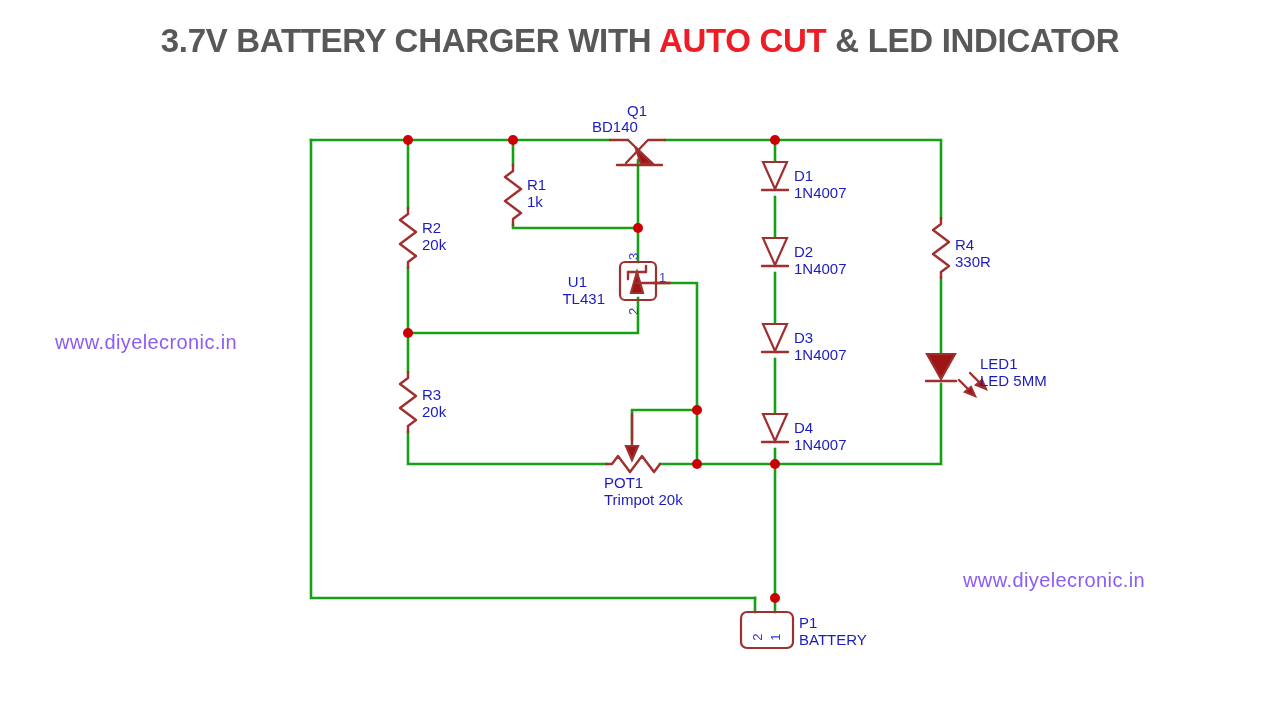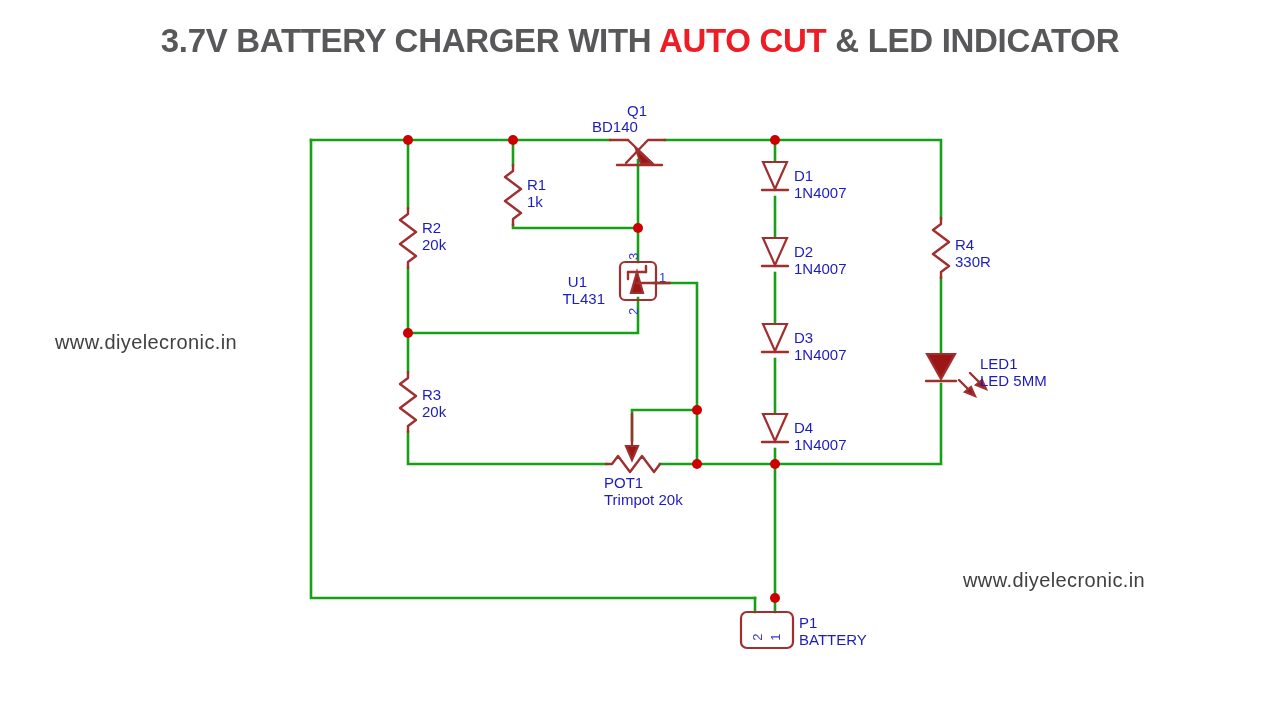--- a/index.html
+++ b/index.html
@@ -32,21 +32,21 @@
     color: #58585a;
     white-space: nowrap;
   }
   #title .accent {
     color: #ee1c25;
   }
   .watermark {
     position: absolute;
     font-family: "Liberation Sans", sans-serif;
     font-size: 20px;
-    color: #404040;
+    color: #8b5cf6;
     letter-spacing: 0.4px;
     white-space: nowrap;
   }
   #wm-left {
     left: 55px;
     top: 331px;
   }
   #wm-right {
     left: 963px;
     top: 569px;

